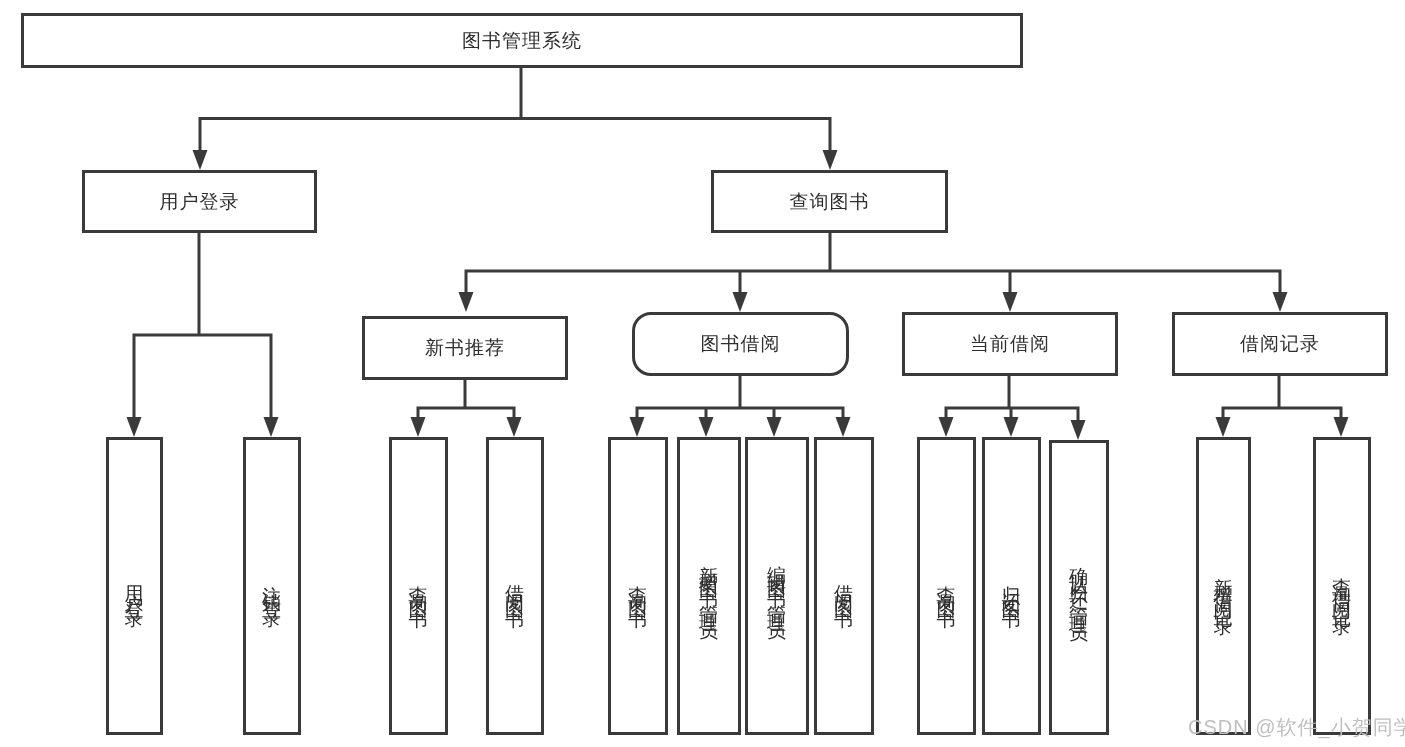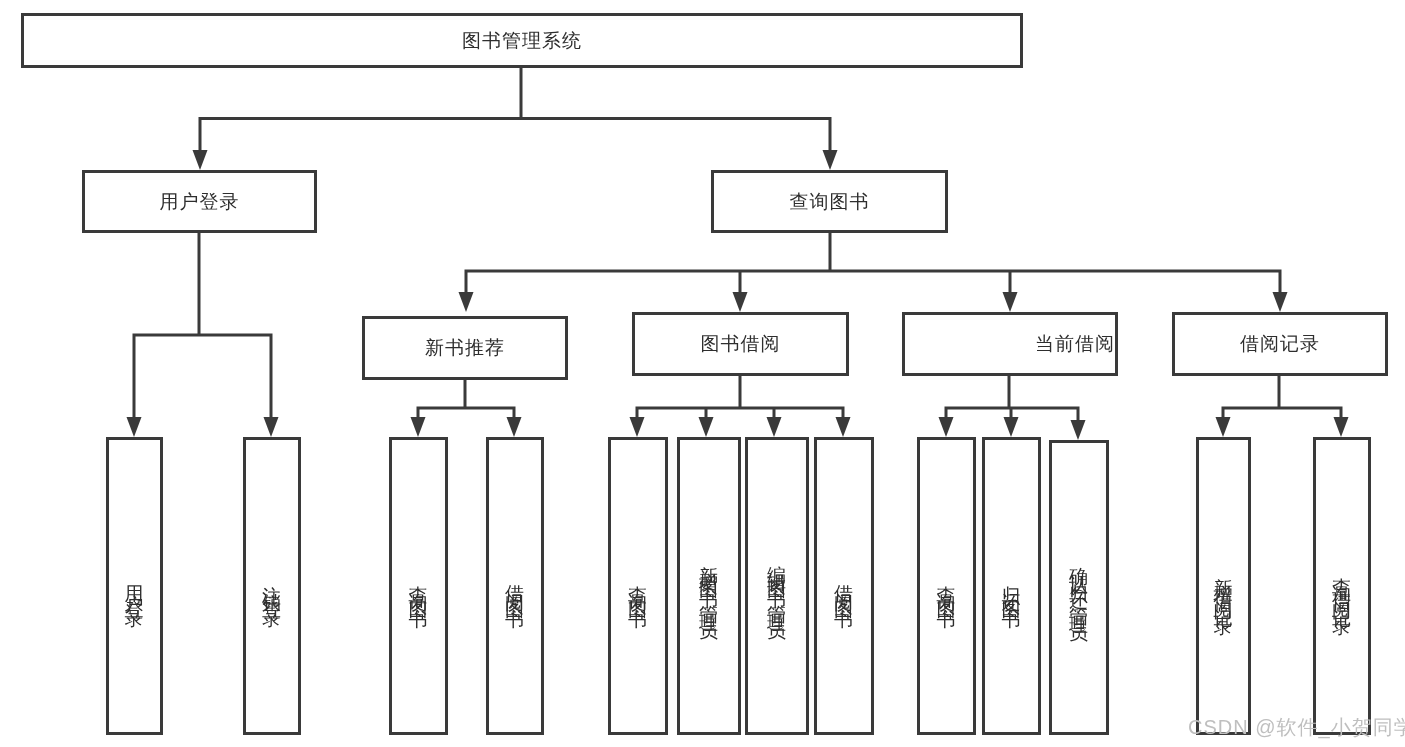--- a/index.html
+++ b/index.html
@@ -39,22 +39,22 @@
     text-orientation: mixed;
     font-size: 19px;
     letter-spacing: 0.42em;
     line-height: 1;
   }
   
   .n-root   { left: 21px;   top: 13px;  width: 1002px; height: 55px; }
   .n-ulogin { left: 82px;   top: 170px; width: 235px;  height: 63px; }
   .n-bmgmt  { left: 711px;  top: 170px; width: 237px;  height: 63px; }
   .n-newrec { left: 362px;  top: 316px; width: 206px;  height: 64px; }
-  .n-borrow { left: 632px;  top: 312px; width: 217px;  height: 64px; }
-  .n-curr   { left: 902px;  top: 312px; width: 216px;  height: 64px; justify-content: flex-end; }
+  .n-borrow { left: 632px;  top: 312px; width: 217px;  height: 64px; border-radius: 19px; }
+  .n-curr   { left: 902px;  top: 312px; width: 216px;  height: 64px; }
   .n-record { left: 1172px; top: 312px; width: 216px;  height: 64px; }
   
   .lf-1a { left: 106px;  top: 437px; width: 57px; height: 298px; }
   .lf-1b { left: 243px;  top: 437px; width: 58px; height: 298px; }
   .lf-2a { left: 389px;  top: 437px; width: 59px; height: 298px; }
   .lf-2b { left: 486px;  top: 437px; width: 58px; height: 298px; }
   .lf-3a { left: 608px;  top: 437px; width: 60px; height: 298px; }
   .lf-3b { left: 677px;  top: 437px; width: 64px; height: 298px; }
   .lf-3c { left: 745px;  top: 437px; width: 64px; height: 298px; }
   .lf-3d { left: 814px;  top: 437px; width: 60px; height: 298px; }

